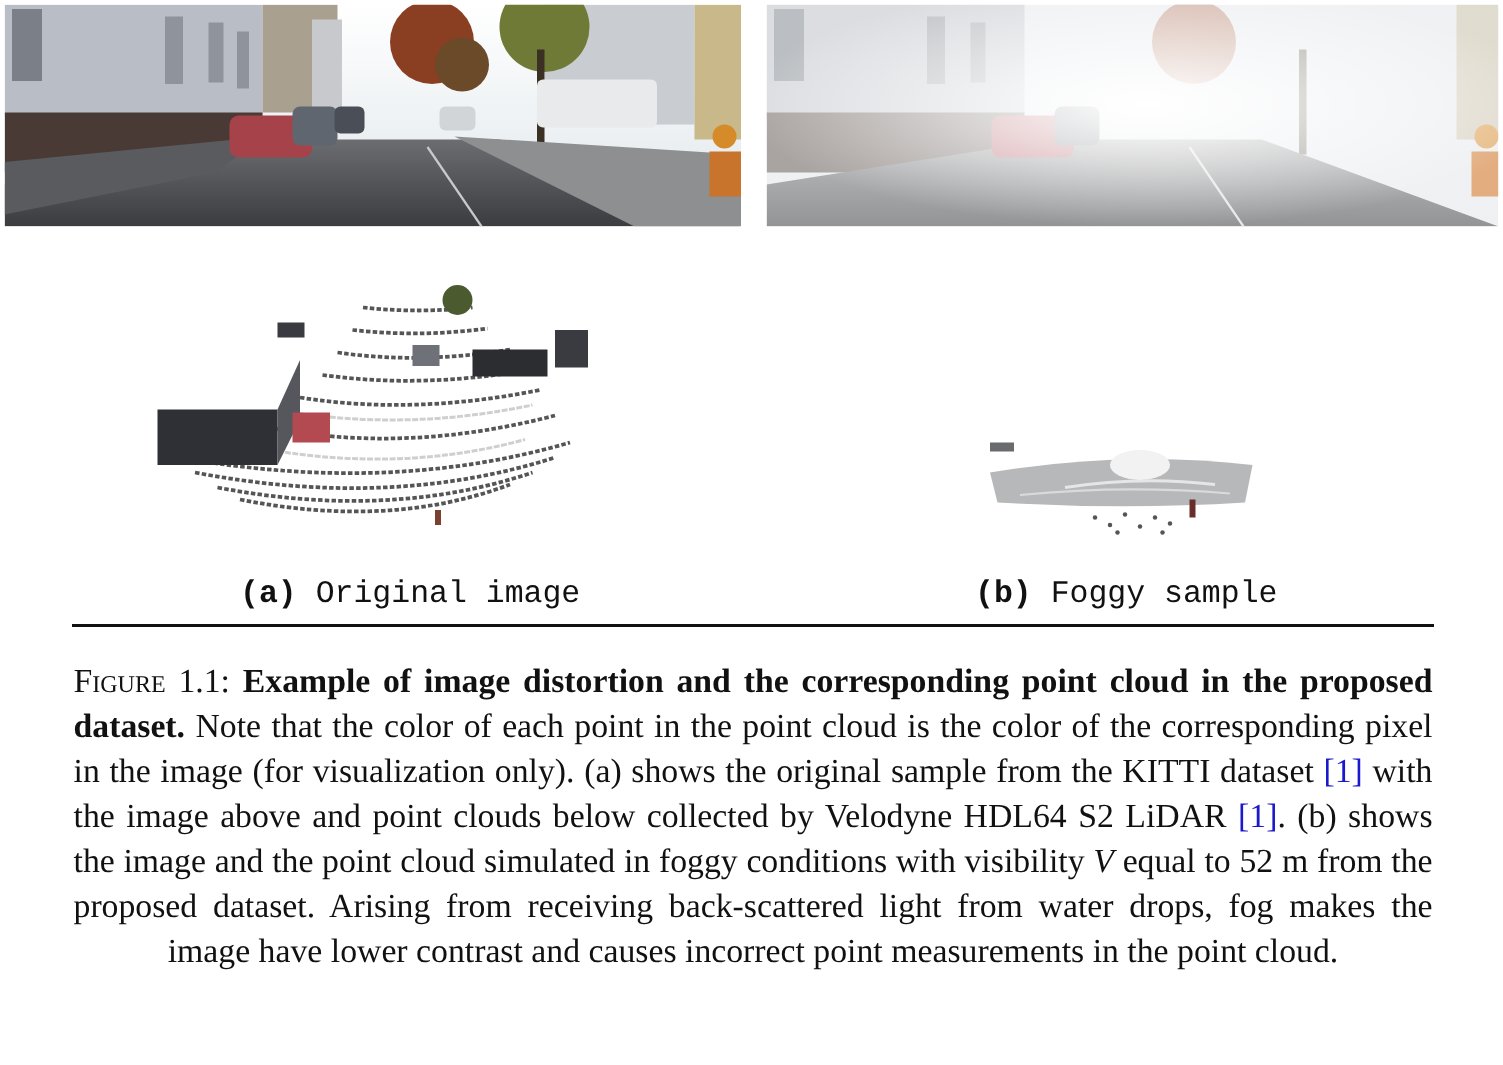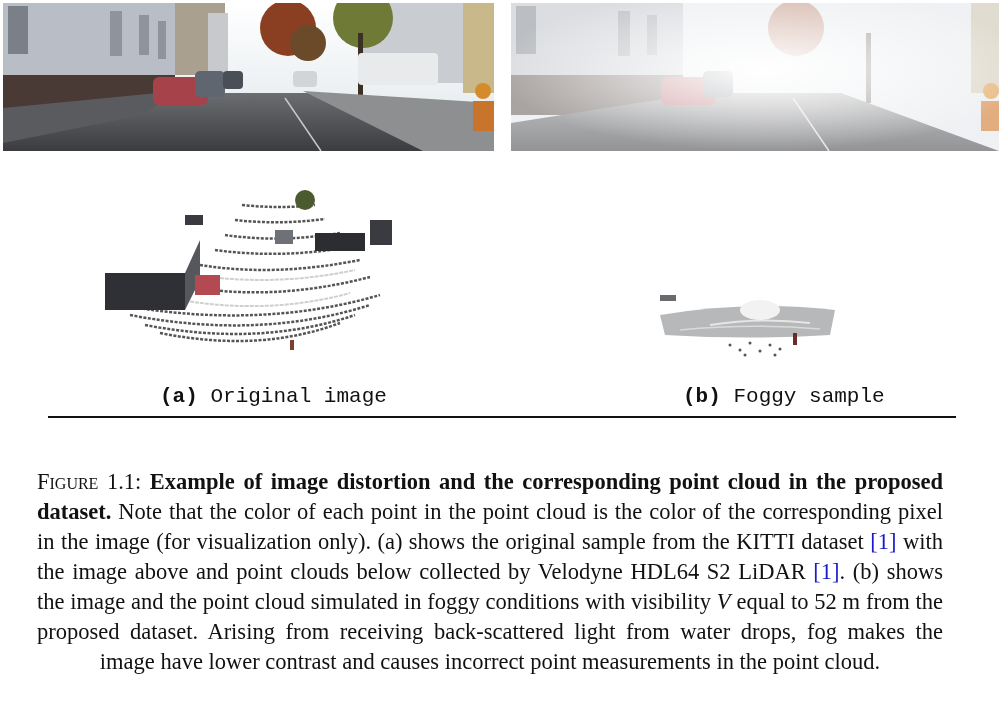--- a/index.html
+++ b/index.html
@@ -8,25 +8,25 @@
   .photo { position:absolute; top:3px; height:148px; overflow:hidden; }
   .photo svg { display:block; }
   #photo-a { left:3px; width:491px; }
   #photo-b { left:511px; width:488px; }
   .cloud { position:absolute; }
   #cloud-a { left:100px; top:155px; width:320px; height:200px; }
   #cloud-b { left:650px; top:285px; width:200px; height:80px; }
   .subcap { position:absolute; top:384px; font-family:Liberation Mono, monospace; font-size:21px; line-height:26px; }
   .subcap b { font-weight:bold; }
   #subcap-a { left:160px; }
-  #subcap-b { left:683px; }
+  #subcap-b { left:650px; }
   .rule { position:absolute; left:48px; width:908px; top:416px; height:0; border-top:2px solid #111; }
-  .caption { position:absolute; left:37px; top:439px; width:906px;
+  .caption { position:absolute; left:49px; top:439px; width:906px;
              font-family:"Liberation Serif", serif; font-size:22.5px; line-height:30px;
-             text-align:justify; text-align-last:center;margin-top:28px; }
+             text-align:justify; text-align-last:center; }
   .caption .fig-label { font-variant:small-caps; }
   .caption .bold { font-weight:bold; }
   .caption .cite { color:#1a1acc; }
   .caption .ital { font-style:italic; }
 </style>
 </head>
 <body>
 
 <div class="photo" id="photo-a">
   <svg width="491" height="148" viewBox="0 0 491 148">

